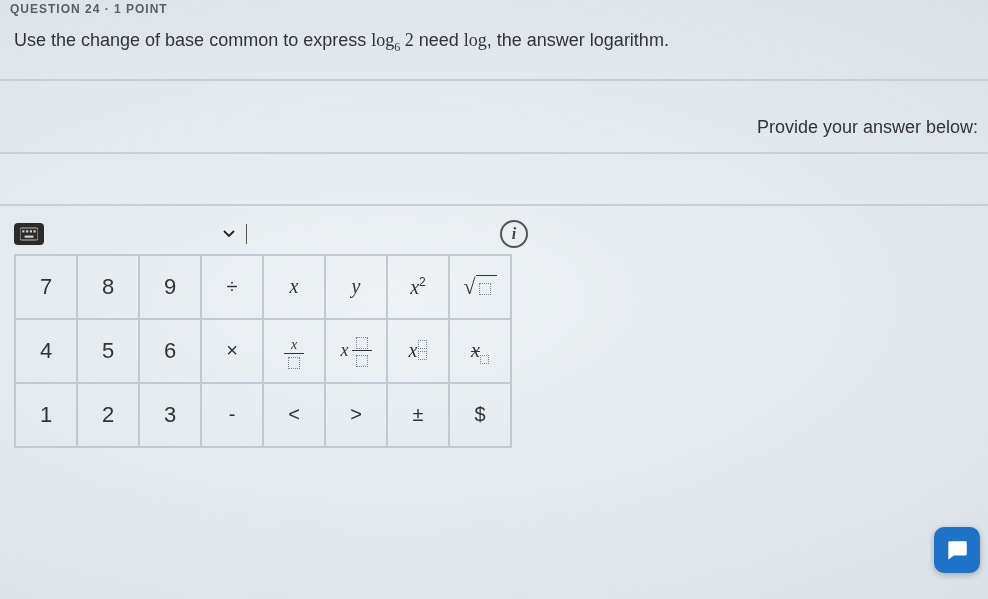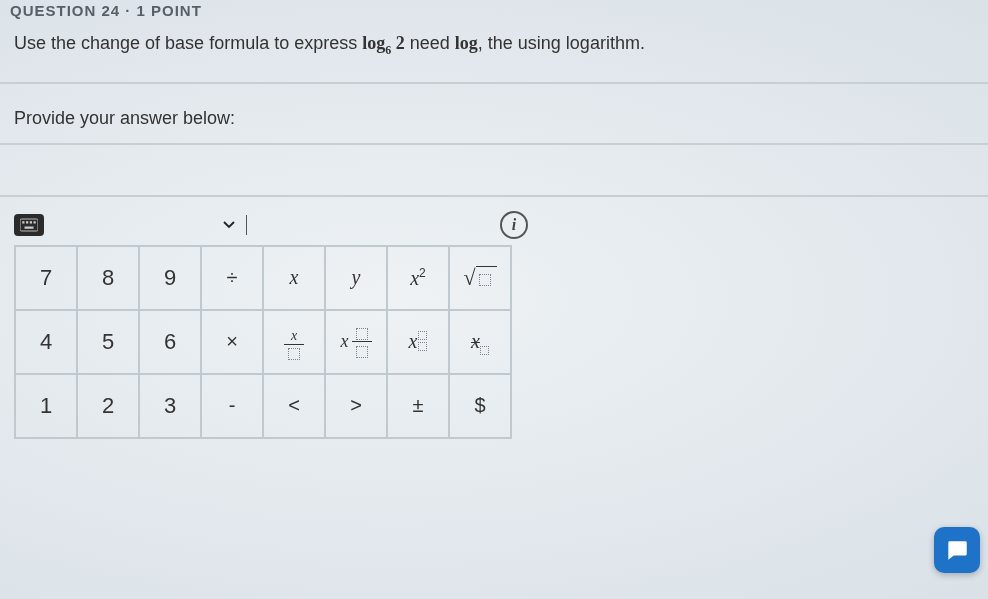--- a/index.html
+++ b/index.html
@@ -13,36 +13,37 @@
     color: #333;
     position: relative;
     overflow: hidden;
   }
   .pagebg {
     position: absolute; inset: 0;
     background: radial-gradient(ellipse 120% 90% at 40% 50%, #eef2f5 0%, #dbe2e8 70%, #cfd7de 100%);
   }
   .content { position: relative; }
   .header-line {
-    font-size: 15px;
+    font-size: 12px;
     letter-spacing: 1px;
     color: #576066;
     font-weight: 600;
     padding: 2px 10px 4px;
   }
   .question {
     padding: 6px 10px 12px 14px;
     border-bottom: 2px solid #c7ced4;
     line-height: 1.6;
   }
   .question .main { padding-bottom: 10px; }
   .question .note { padding-top: 6px; }
   .answer-prompt {
-    padding: 24px 10px 14px 14px;
+    padding: 36px 10px 14px 14px;
     border-bottom: 2px solid #c7ced4;
+    text-align: right;
   }
   .input-strip {
     height: 52px;
     border-bottom: 2px solid #c7ced4;
   }
   .toolbar {
     display: flex;
     padding: 14px 0 6px 14px;
     align-items: center;
   }
@@ -150,36 +151,36 @@
     position: absolute;
     right: 8px; bottom: 26px;
     width: 46px; height: 46px;
     border-radius: 10px;
     background: #1e73c9;
     display: flex; align-items: center; justify-content: center;
     box-shadow: 0 2px 6px rgba(0,0,0,0.25);
   }
   .chat-fab svg { width: 26px; height: 26px; fill: #fff; }
   .log-sub { font-size: 12px; vertical-align: sub; }
-  .log-bold { font-family: 'Times New Roman', serif; font-weight: bold; }
+  .log-bold { font-family: 'Times New Roman', serif; font-weight: normal; }
 </style>
 </head>
 <body>
 
 <div class="pagebg"></div>
 <div class="content">
 
   <div class="header-line">QUESTION 24 · 1 POINT</div>
 
   <div class="question">
     <div class="main">
-      <span>Use the change of base formula to express </span>
+      <span>Use the change of base common to express </span>
       <span class="log-bold">log<sub class="log-sub">6</sub>&nbsp;<span>2</span></span>
       <span> need </span>
-      <span class="log-bold">log</span><span>, the using logarithm.</span>
+      <span class="log-bold">log</span><span>, the answer logarithm.</span>
     </div>
   </div>
 
   <div class="answer-prompt">Provide your answer below:</div>
 
   <div class="input-strip"></div>
 
   <div class="toolbar">
     <div class="kbd-icon">
       <svg viewBox="0 0 24 16">

